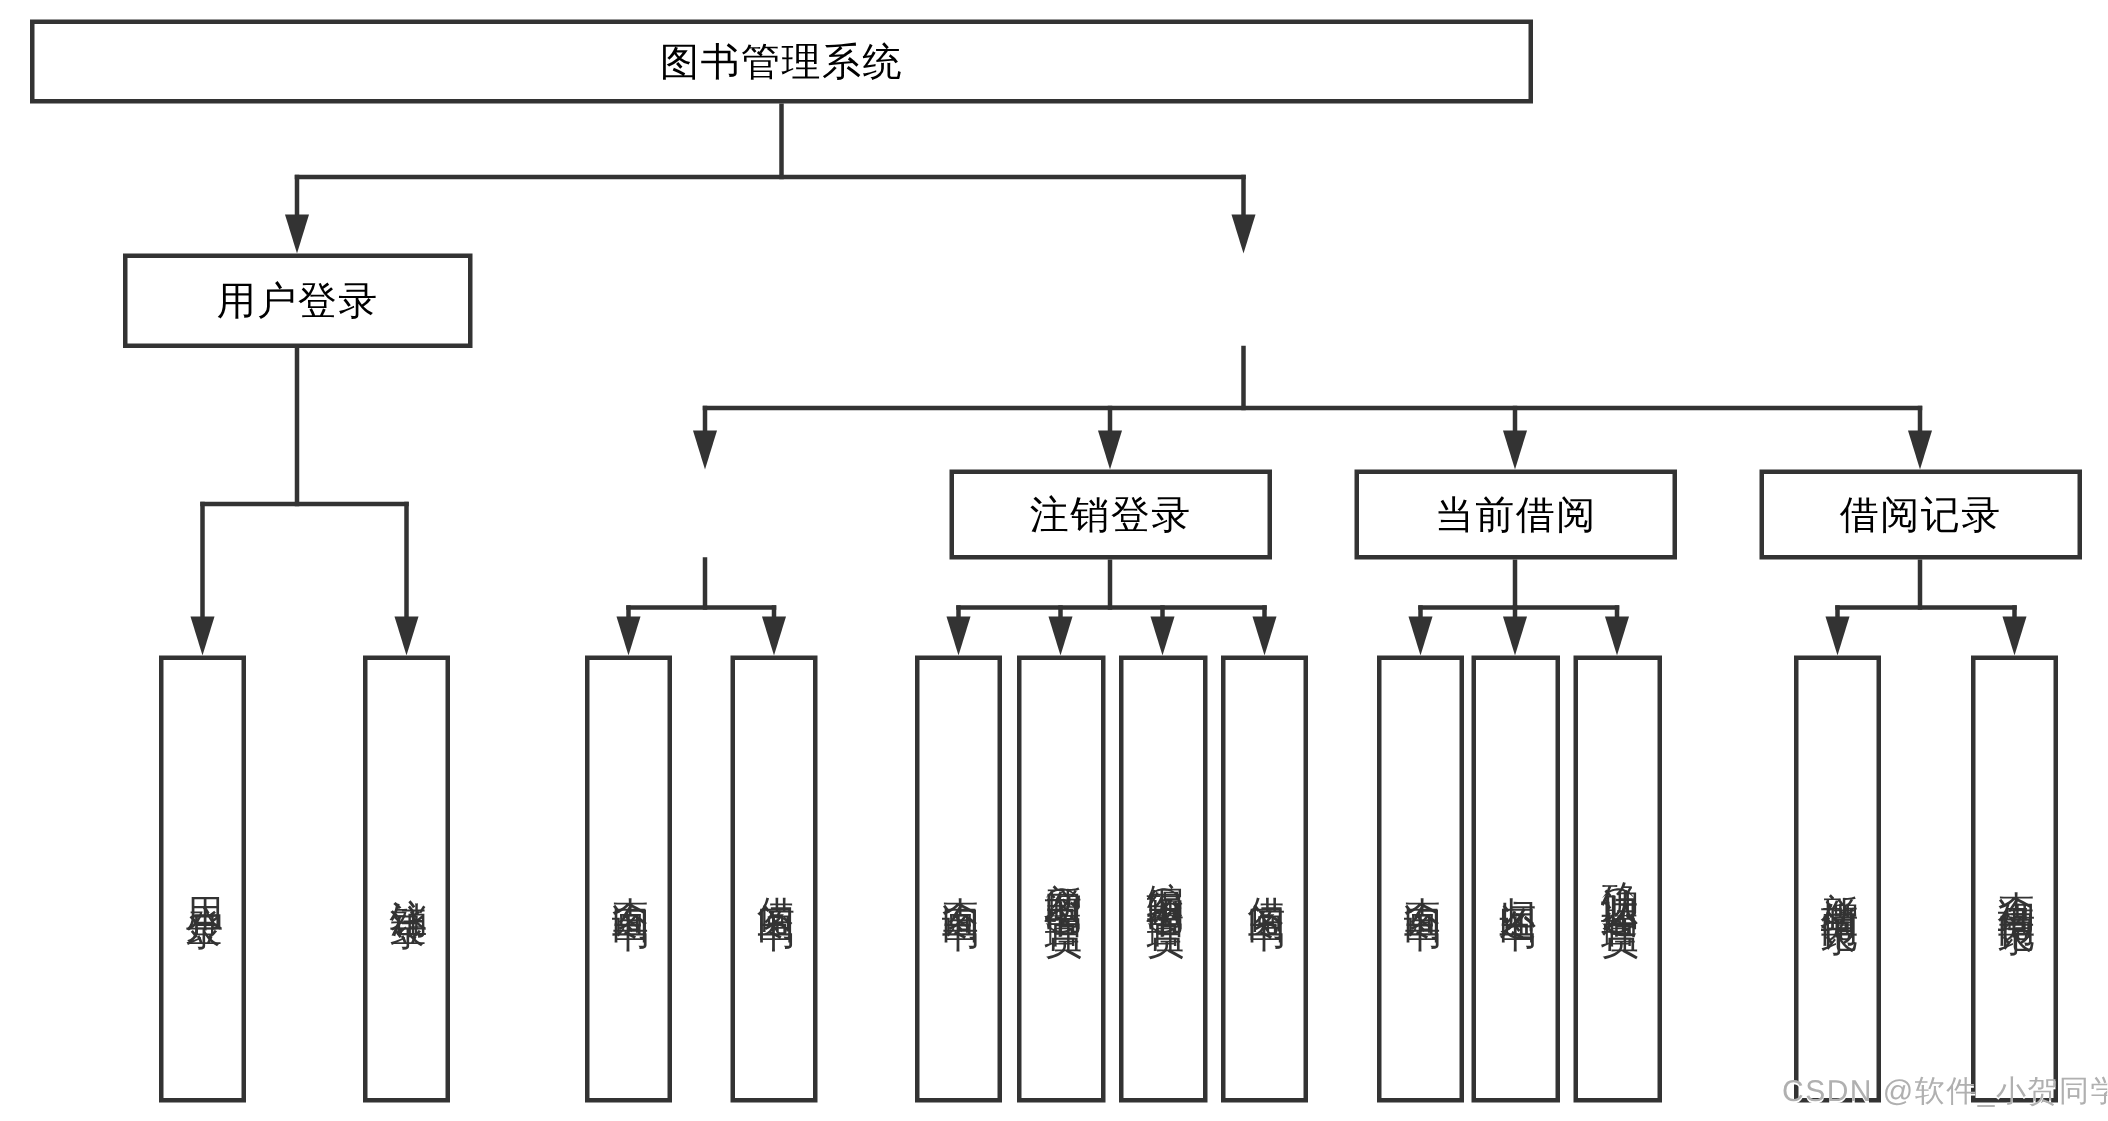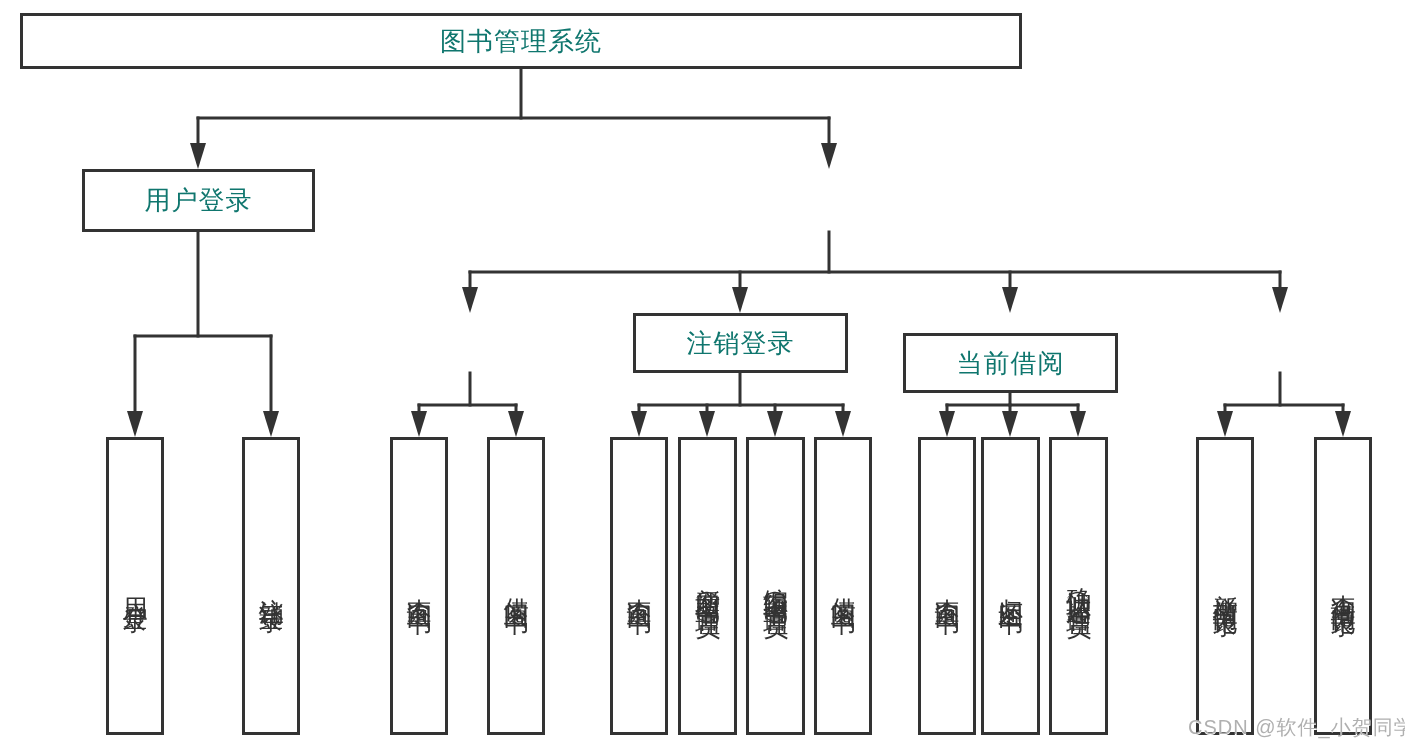--- a/index.html
+++ b/index.html
@@ -7,21 +7,21 @@
     position:relative;width:1405px;height:747px;background:#ffffff;overflow:hidden;
     font-family:"Liberation Sans", sans-serif;
   }
   .wires{position:absolute;left:0;top:0;width:1405px;height:747px;z-index:0;pointer-events:none;}
   .wires line{stroke:#333333;stroke-width:3;stroke-linecap:square;}
   .wires polygon{fill:#333333;}
   .box{
     position:absolute;box-sizing:border-box;background:#ffffff;border:3px solid #333333;
     display:flex;align-items:center;justify-content:center;z-index:1;
   }
-  .hlabel{font-size:26px;color:#0f766e;letter-spacing:1px;white-space:nowrap;}
+  .hlabel{font-size:26px;color:#000000;letter-spacing:1px;white-space:nowrap;}
   .vlabel{
     writing-mode:vertical-rl;text-orientation:mixed;
     font-size:25px;color:#333333;letter-spacing:4px;line-height:1.1;white-space:nowrap;
   }
   .watermark{
     position:absolute;left:1188px;top:714px;z-index:2;
     font-size:20px;color:#b0b0b0;letter-spacing:1px;white-space:nowrap;
     text-shadow:0 1px 0 #ffffff;
   }
 </style>
@@ -89,22 +89,25 @@
     <span class="hlabel">图书管理系统</span>
   </div>
 
   <div class="box" style="left:82px;top:169px;width:233px;height:63px;">
     <span class="hlabel">用户登录</span>
   </div>
 
   <div class="box" style="left:633px;top:313px;width:215px;height:60px;">
     <span class="hlabel">注销登录</span>
   </div>
-  <div class="box" style="left:903px;top:313px;width:215px;height:60px;margin-top:20px;">
+  <div class="box" style="left:903px;top:313px;width:215px;height:60px;">
     <span class="hlabel">当前借阅</span>
+  </div>
+  <div class="box" style="left:1173px;top:313px;width:215px;height:60px;">
+    <span class="hlabel">借阅记录</span>
   </div>
 
   <div class="box" style="left:106px;top:437px;width:58px;height:298px;">
     <span class="vlabel">用户登录</span>
   </div>
   <div class="box" style="left:242px;top:437px;width:58px;height:298px;">
     <span class="vlabel">注销登录</span>
   </div>
 
   <div class="box" style="left:390px;top:437px;width:58px;height:298px;">

